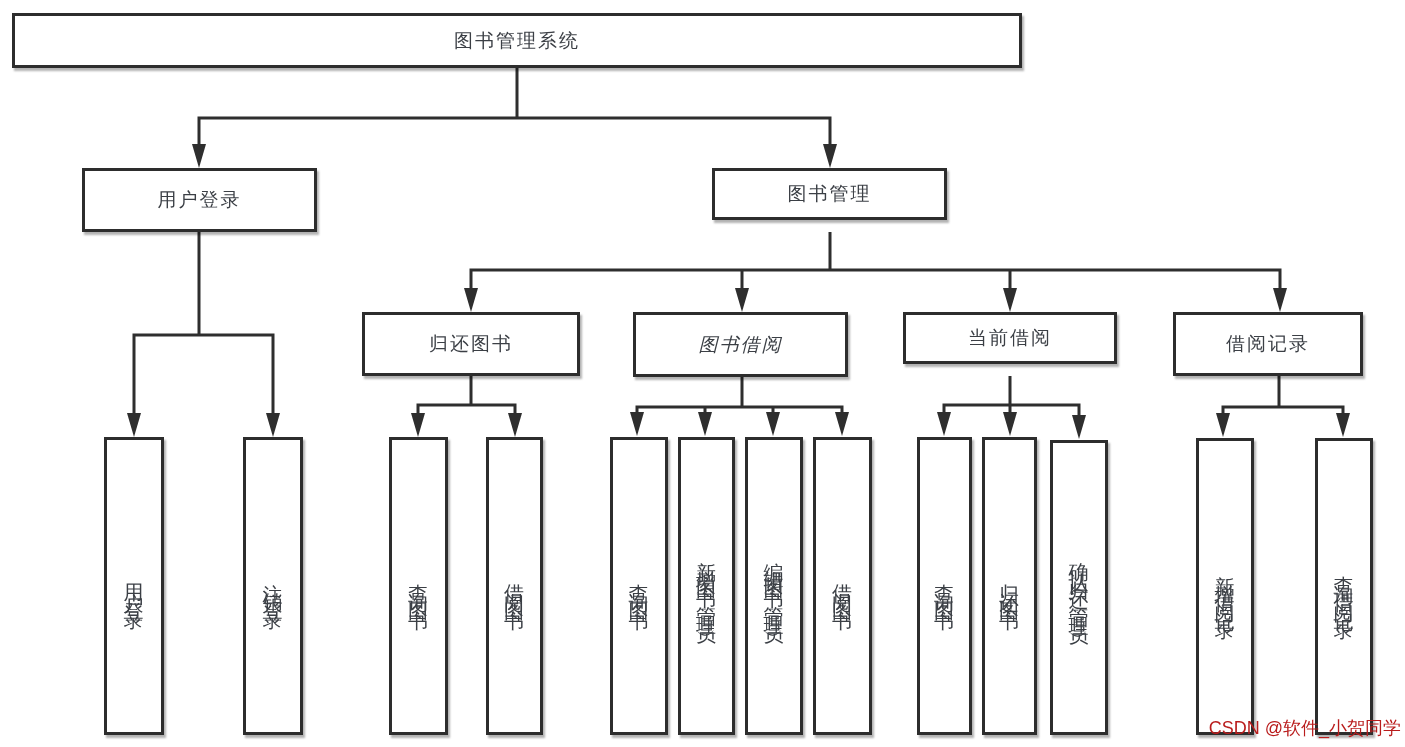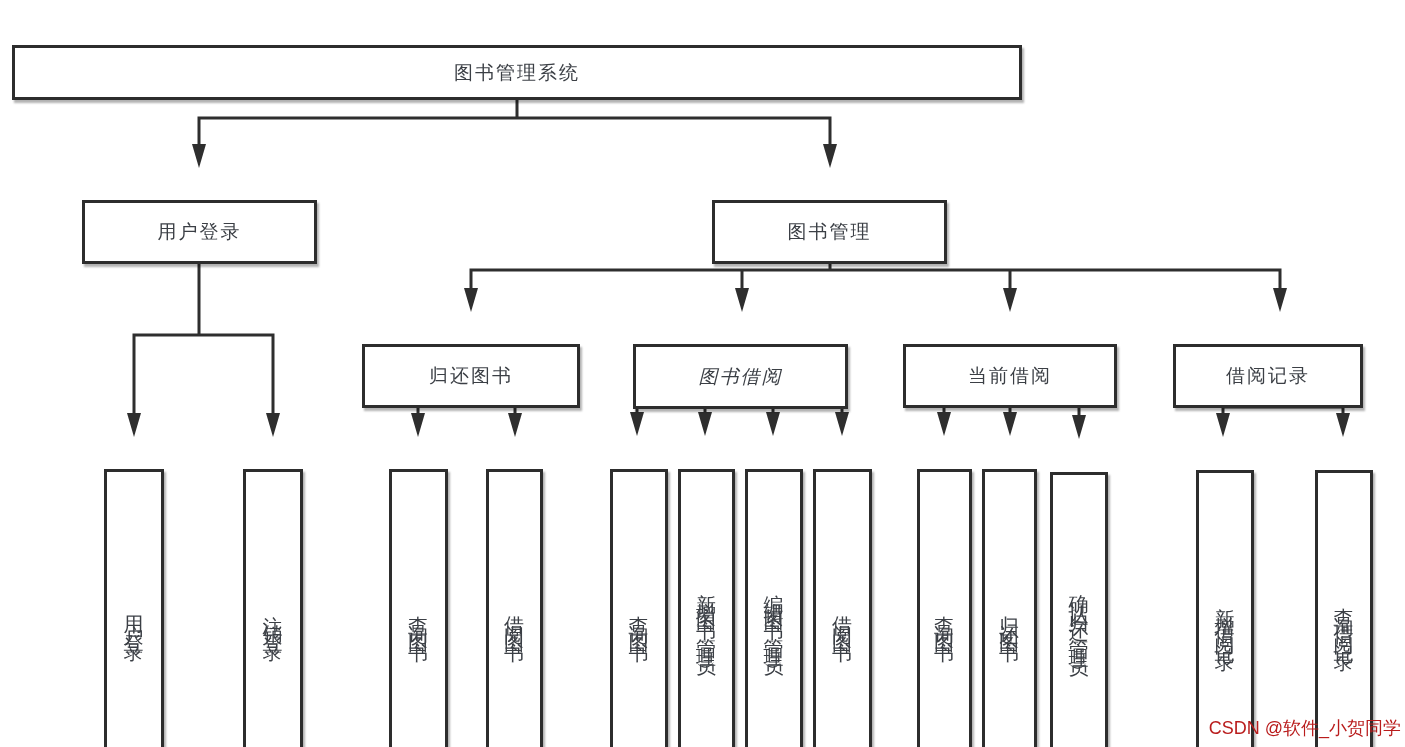--- a/index.html
+++ b/index.html
@@ -25,21 +25,20 @@
   .node {
     position: absolute;
     box-sizing: border-box;
     background: #ffffff;
     border: 3px solid #2d2d2d;
     box-shadow: 2px 3px 2px rgba(0,0,0,0.30);
     color: #3b3f45;
     display: flex;
     align-items: center;
     justify-content: center;
-    margin-top: 32px;
   }
   .hbox {
     font-size: 19px;
     letter-spacing: 2px;
     white-space: nowrap;
   }
   .vbox {
     writing-mode: vertical-rl;
     font-size: 20px;
     letter-spacing: 9px;
@@ -103,25 +102,25 @@
     <polygon class="arrow" points="1072,415 1086,415 1079,439"></polygon>
 
     <path class="line" d="M1279 376 L1279 407 M1221.5 407 L1344.5 407 M1223 407 L1223 414 M1343 407 L1343 414"></path>
     <polygon class="arrow" points="1216,413 1230,413 1223,437"></polygon>
     <polygon class="arrow" points="1336,413 1350,413 1343,437"></polygon>
   </svg>
 
   <div class="node hbox" style="left:12px; top:13px; width:1010px; height:55px;">图书管理系统</div>
 
   <div class="node hbox" style="left:82px; top:168px; width:235px; height:64px;">用户登录</div>
-  <div class="node hbox" style="left:712px; top:168px; width:235px; height:64px;">图书管理</div>
+  <div class="node hbox" style="left:712px; top:168px; width:235px; height:52px;">图书管理</div>
 
   <div class="node hbox" style="left:362px; top:312px; width:218px; height:64px;">归还图书</div>
   <div class="node hbox" style="left:633px; top:312px; width:215px; height:65px;font-style:italic;">图书借阅</div>
-  <div class="node hbox" style="left:903px; top:312px; width:214px; height:64px;">当前借阅</div>
+  <div class="node hbox" style="left:903px; top:312px; width:214px; height:52px;">当前借阅</div>
   <div class="node hbox" style="left:1173px; top:312px; width:190px; height:64px;">借阅记录</div>
 
   <div class="node vbox" style="left:104px; top:437px; width:60px; height:298px;">用户登录</div>
   <div class="node vbox" style="left:243px; top:437px; width:60px; height:298px;">注销登录</div>
 
   <div class="node vbox" style="left:389px; top:437px; width:59px; height:298px;">查询图书</div>
   <div class="node vbox" style="left:486px; top:437px; width:57px; height:298px;">借阅图书</div>
 
   <div class="node vbox" style="left:610px; top:437px; width:58px; height:298px;">查询图书</div>
   <div class="node vbox" style="left:678px; top:437px; width:57px; height:298px;">新增图书（管理员）</div>

